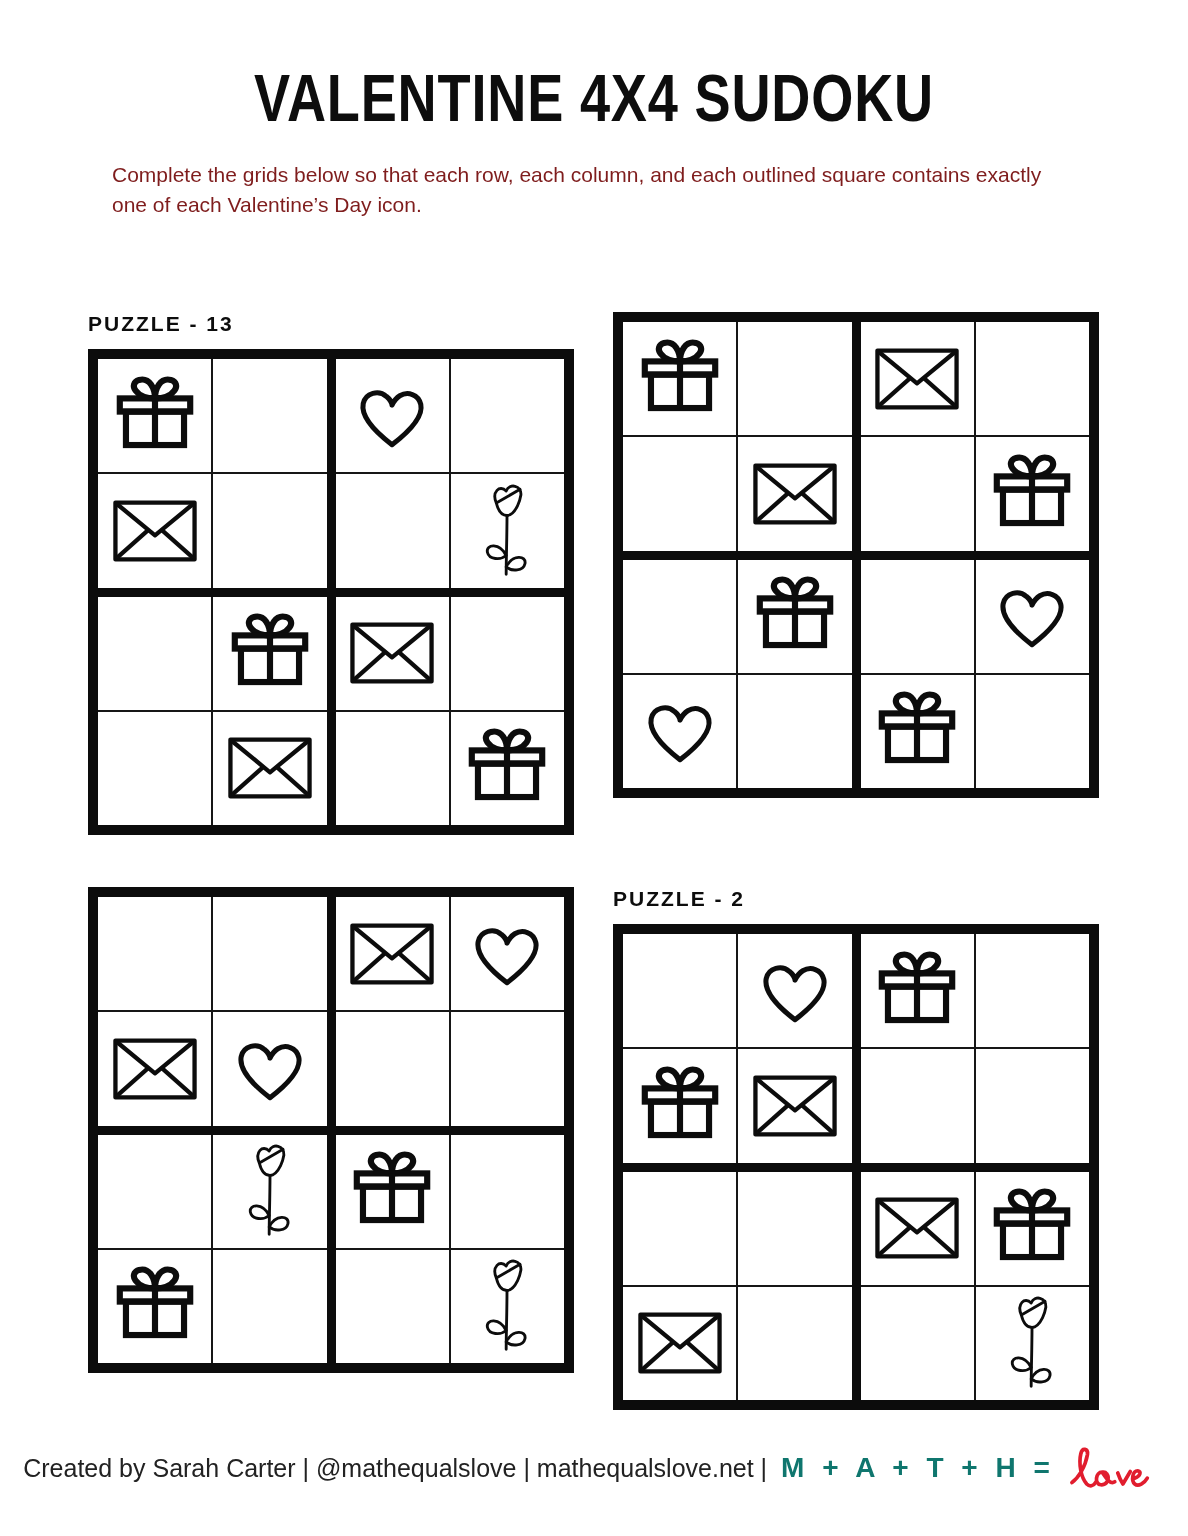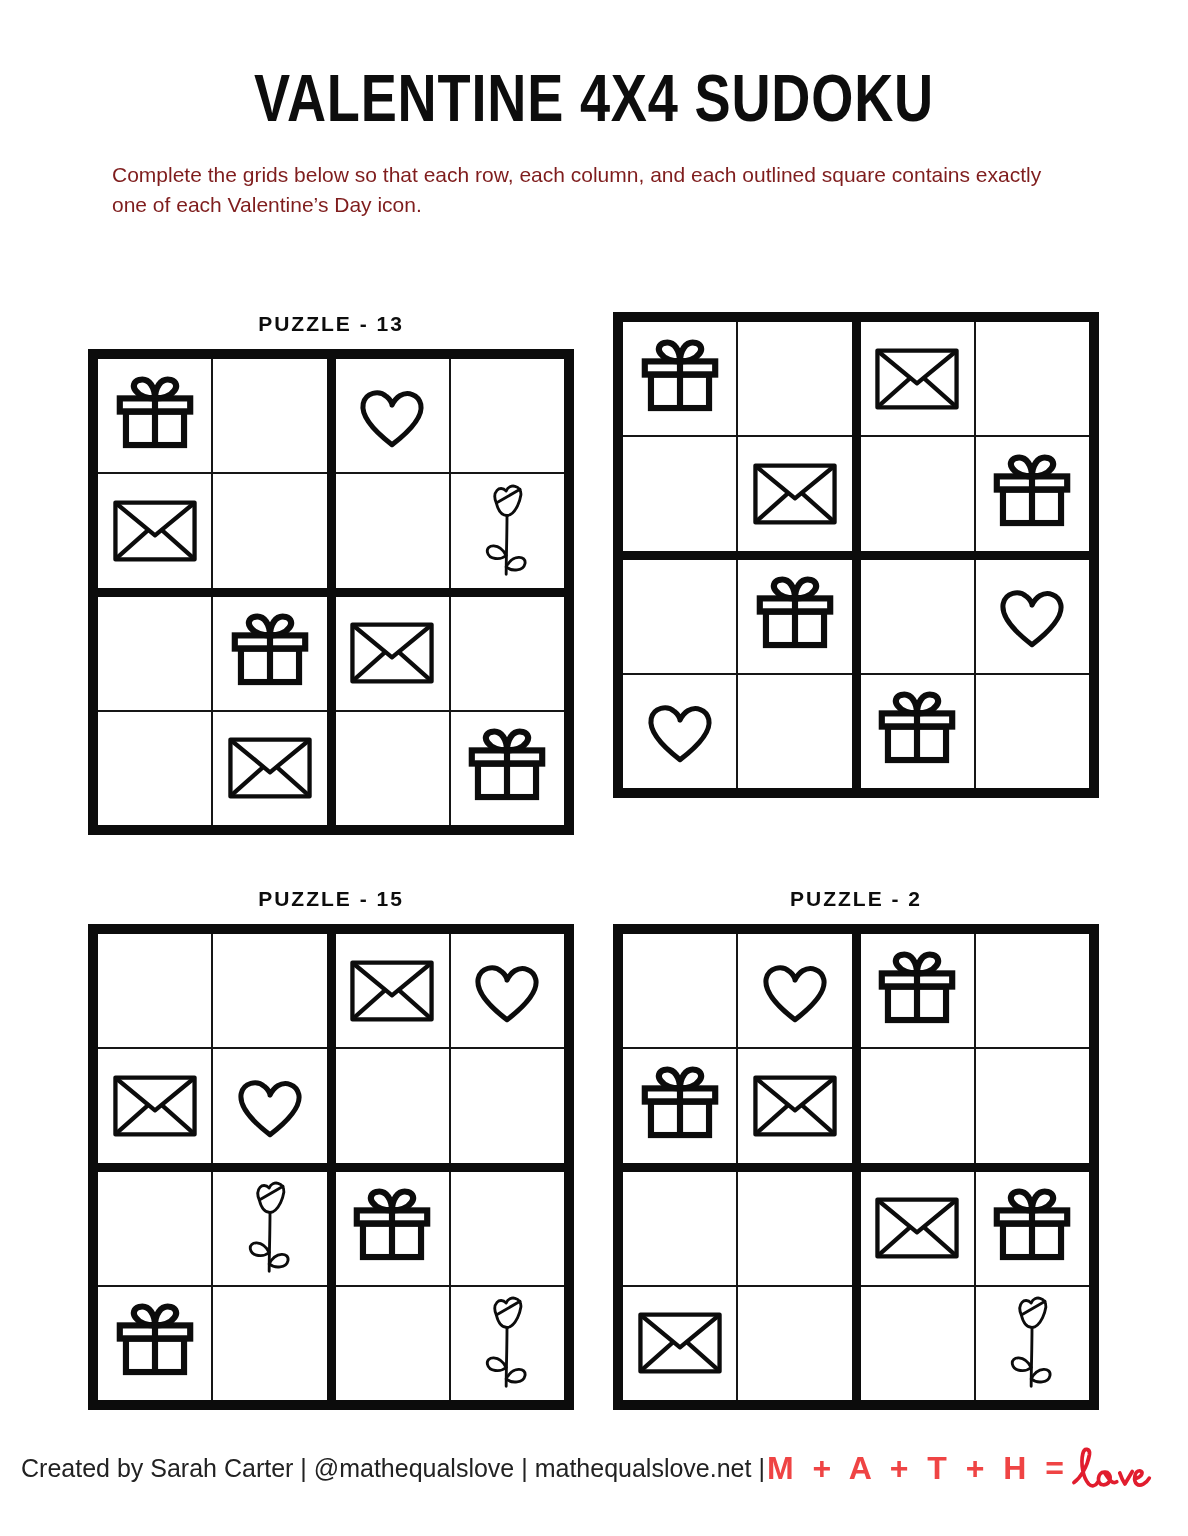--- a/index.html
+++ b/index.html
@@ -12,21 +12,21 @@
     font-size:66px;font-weight:800;letter-spacing:1px;margin:0;
     transform:scaleX(0.82);transform-origin:50% 50%;
     white-space:nowrap;
   }
   .instructions{
     position:absolute;top:160px;left:112px;width:960px;
     font-size:21px;line-height:1.45;color:#7f1d1d;
   }
   .puzzle{position:absolute;width:486px;}
   .puzzle-title{
-    text-align:center;font-size:21px;font-weight:800;letter-spacing:2px;
+    font-size:21px;font-weight:800;letter-spacing:2px;
     margin-bottom:13px;color:#0d0d0d;
   }
   .grid{
     width:486px;height:486px;box-sizing:border-box;
     border:10px solid #0c0c0c;background:#0c0c0c;
     display:grid;grid-template-columns:1fr 1fr;grid-template-rows:1fr 1fr;gap:9px;
   }
   .quad{
     display:grid;grid-template-columns:1fr 1fr;grid-template-rows:1fr 1fr;
     gap:2px;background:#161616;
@@ -38,24 +38,24 @@
   .icon.envelope svg{width:86px;height:64px;}
   .icon.rose svg{width:58px;height:98px;}
 
   #p13{left:88px;top:312px;}
   #p14{left:613px;top:312px;}
   #p15{left:88px;top:887px;}
   #p16{left:613px;top:887px;}
 
   .footer{
     position:absolute;top:1436px;left:0;width:1188px;height:64px;
-    display:flex;align-items:center;justify-content:center;gap:2px;
+    display:flex;align-items:center;justify-content:center;gap:14px;
   }
   .footer .credit-line{font-size:25px;color:#222222;letter-spacing:0;}
-  .footer .equation{font-size:32px;font-weight:800;letter-spacing:5px;color:#ef4444;white-space:nowrap;text-align:right;}
+  .footer .equation{font-size:28px;font-weight:800;letter-spacing:5px;color:#0f766e;white-space:nowrap;text-align:right;}
   .footer .love-script svg{display:block;width:96px;height:58px;margin-top:4px;}
 </style>
 </head>
 <body>
 
 <h1 class="page-title">VALENTINE 4X4 SUDOKU</h1>
 
 <div class="instructions">Complete the grids below so that each row, each column, and each outlined square contains exactly one of each Valentine’s Day icon.</div>
 
 <div class="puzzle" id="p13">
@@ -254,21 +254,20 @@
               <line x1="50" y1="30" x2="50" y2="83"></line>
             </svg>
           </span>
         </div>
         <div class="cell"></div>
       </div>
   </div>
 </div>
 
 <div class="puzzle" id="p15">
-  <div class="puzzle-title">PUZZLE - 15</div>
   <div class="grid">
     <div class="quad">
         <div class="cell"></div>
         <div class="cell"></div>
         <div class="cell">
           <span class="icon envelope">
             <svg viewBox="0 0 100 74" fill="none" stroke="#0c0c0c" stroke-width="5" stroke-linejoin="round">
               <rect x="4" y="4" width="92" height="66"></rect>
               <path d="M5 5 L50 42 L95 5"></path>
               <path d="M6 68 L42 36"></path>

